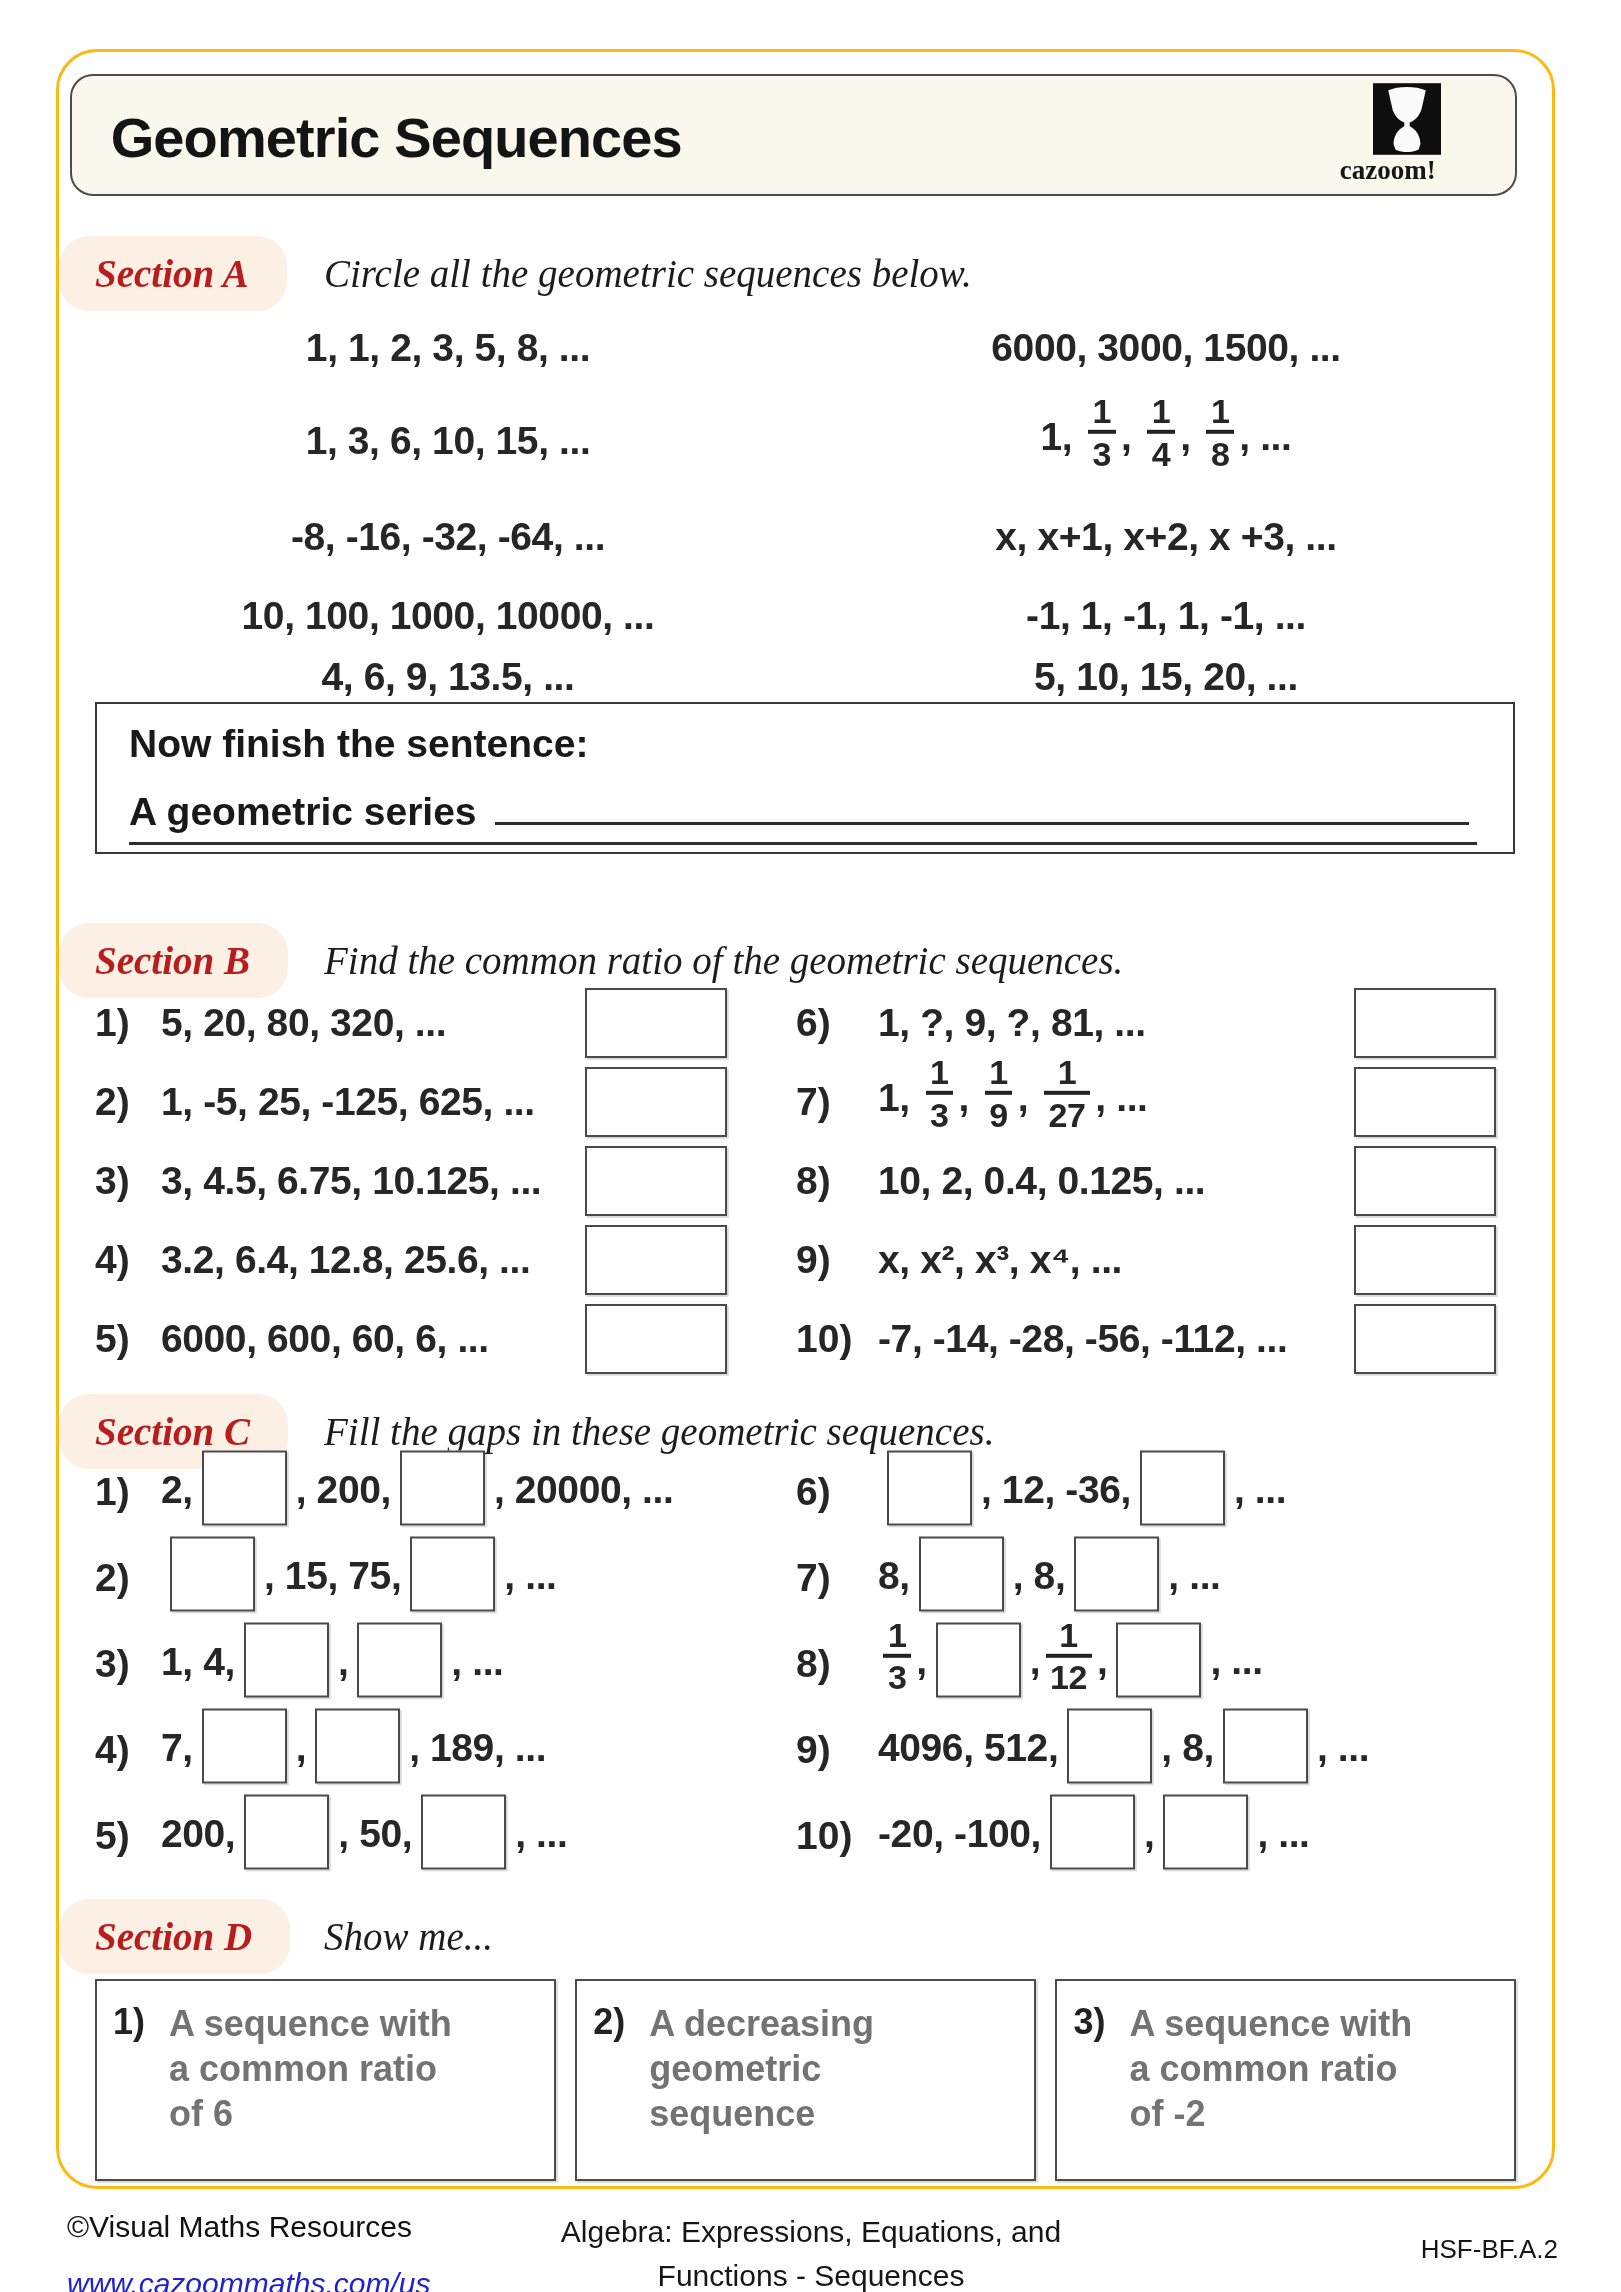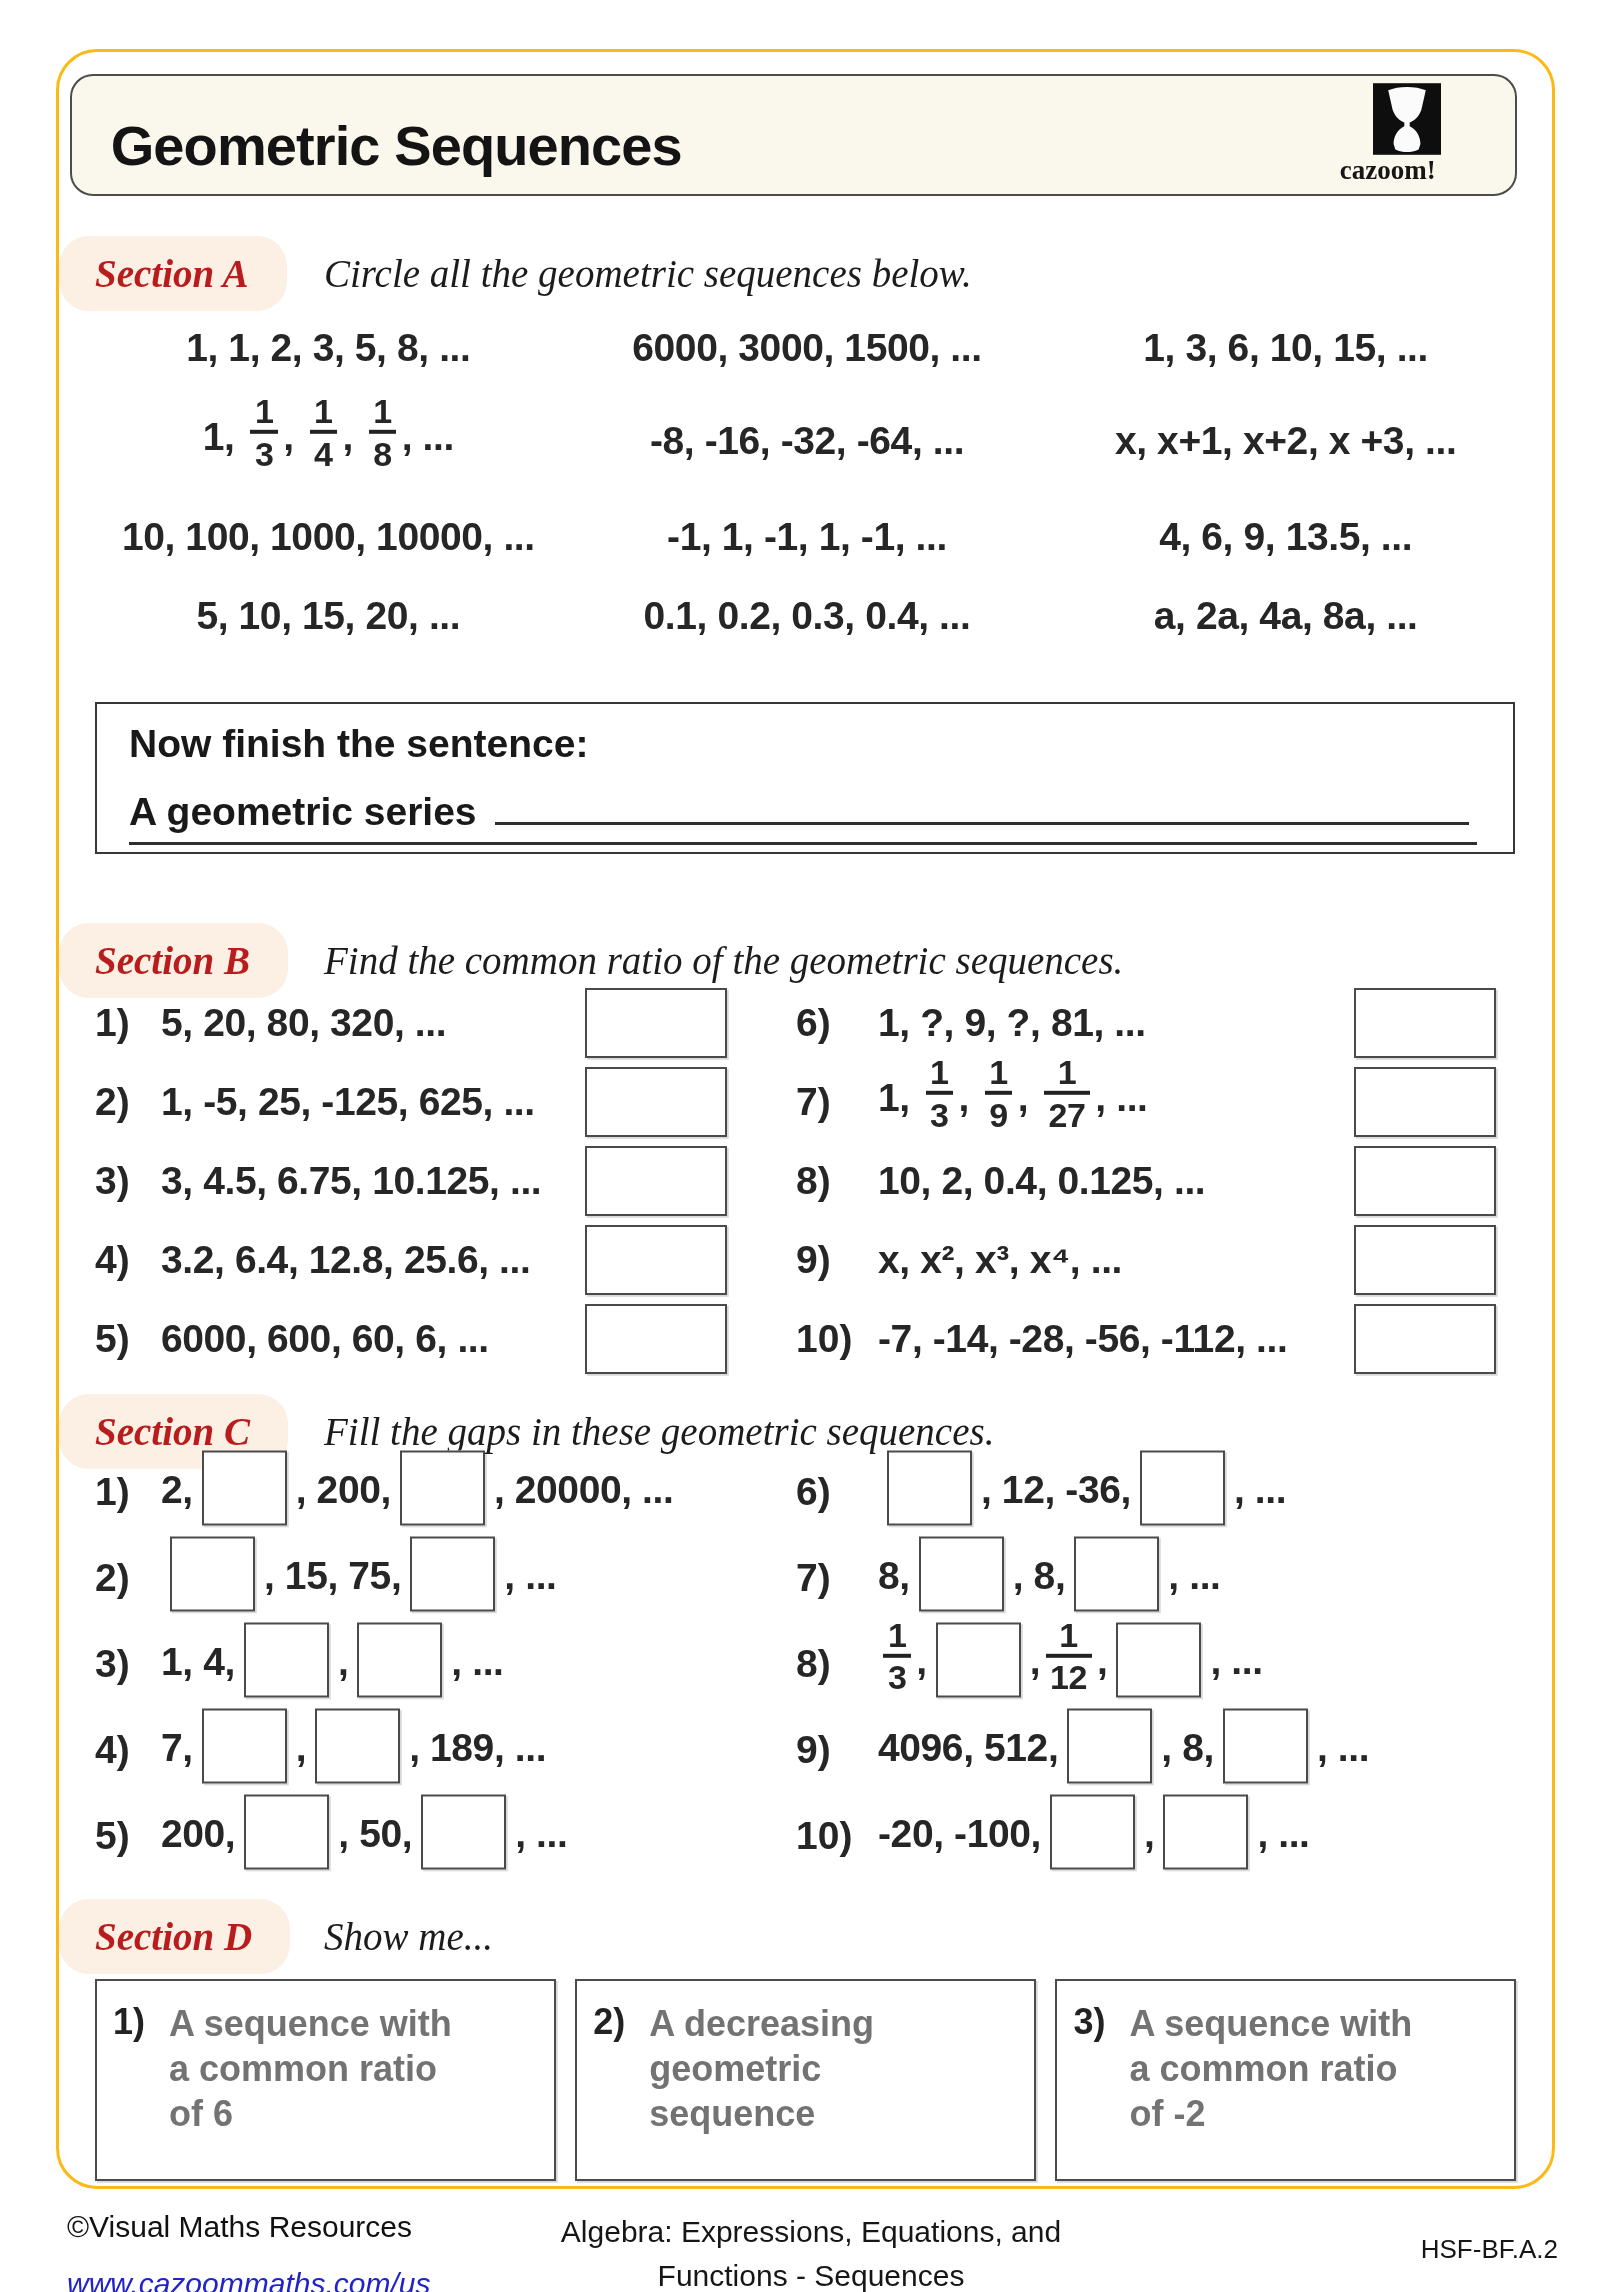--- a/index.html
+++ b/index.html
@@ -6,38 +6,38 @@
   body{width:1622px;height:2293px;position:relative;overflow:hidden;
        font-family:"Liberation Sans", sans-serif;color:#1f1f1f;}
 
   
   .sheet{position:absolute;left:56px;top:49px;width:1499px;height:2140px;
          border:3.6px solid #FDB913;border-radius:41px;box-sizing:border-box;background:#fff;}
 
   
   .header-box{position:absolute;left:10.7px;top:21.5px;width:1447px;height:122px;
               border:2.7px solid #4c4c4c;border-radius:23px;background:#FAF7ED;box-sizing:border-box;}
-  .title{position:absolute;left:39px;top:12px;line-height:116px;font-size:56px;font-weight:bold;
+  .title{position:absolute;left:39px;top:4px;line-height:116px;font-size:56px;font-weight:bold;
          letter-spacing:-0.9px;color:#141414;}
   .logo{position:absolute;right:41px;top:7.2px;width:134px;text-align:left;}
   .logo svg{display:block;margin:0 auto;}
   .brand{font-family:"Liberation Serif", serif;font-weight:bold;font-size:27px;color:#161616;margin-top:0px;}
 
   
   .sec-head{position:absolute;left:0;width:100%;height:75px;}
   .pill{position:absolute;left:0;top:0;height:75px;min-width:215px;background:#FCEFE3;
         border-radius:30px;box-sizing:border-box;padding:0 38px 0 36px;}
   .pill span{font-family:"Liberation Serif", serif;font-style:italic;font-weight:bold;
              font-size:39px;line-height:75px;color:#b91c1c;}
   .instr{position:absolute;left:265px;top:0;font-family:"Liberation Serif", serif;font-style:italic;
          font-size:39px;line-height:75px;color:#1c1c1c;}
 
   
   .grid-a{position:absolute;top:260px;left:30px;right:27px;display:grid;
-          grid-template-columns:1fr 1fr 1fr;grid-template-rows:72px 113px 79px 79px;
+          grid-template-columns:1fr 1fr;grid-template-rows:72px 113px 79px 79px;
           align-items:center;justify-items:center;}
   .seq, .qseq{font-size:39px;font-weight:bold;letter-spacing:-0.4px;color:#262626;white-space:nowrap;}
 
   
   .frac{display:inline-block;vertical-align:middle;text-align:center;margin:0 5.4px;transform:translateY(-7.2px);}
   .fnum{display:block;font-size:34px;line-height:1.05;padding:0 4.5px;font-weight:bold;}
   .fden{display:block;font-size:34px;line-height:1.05;border-top:4.5px solid #222;padding:2.7px 4.5px 0;font-weight:bold;}
 
   
   .gapbox{display:inline-block;vertical-align:middle;width:85px;height:75px;margin:0 9px;

